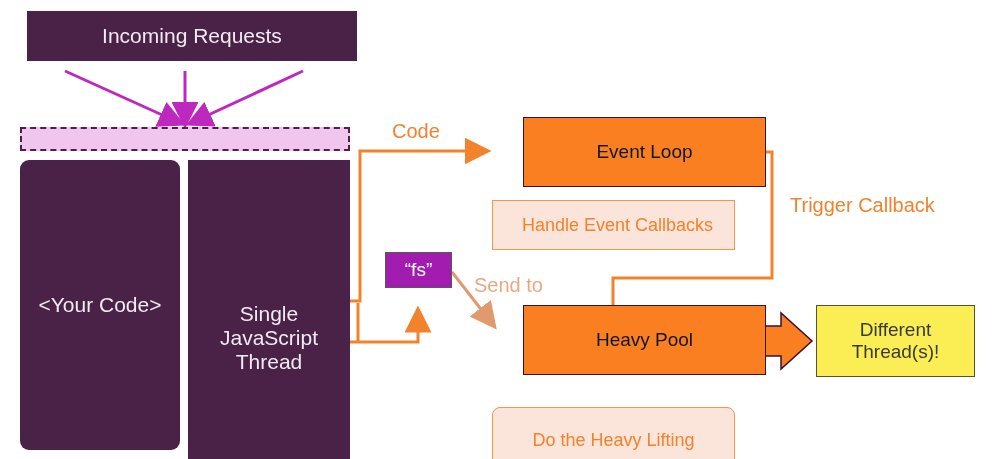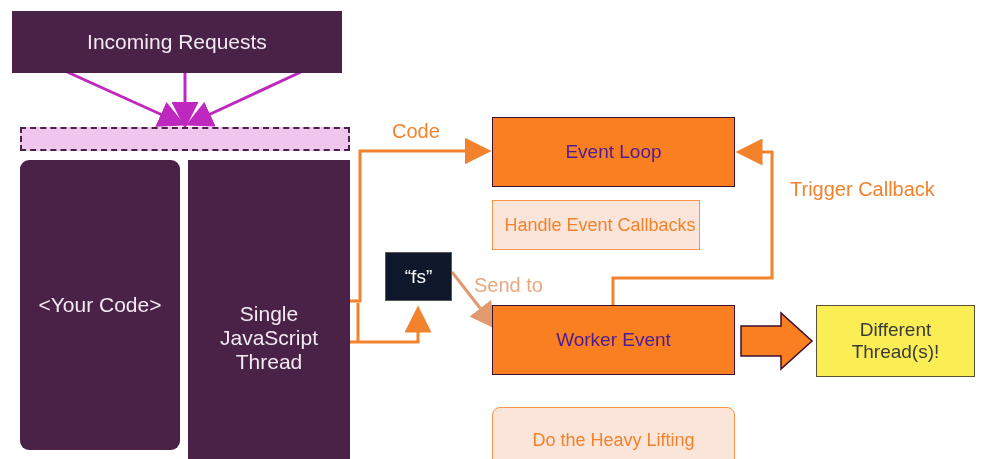--- a/index.html
+++ b/index.html
@@ -24,57 +24,58 @@
     text-align: center;
     line-height: 1.15;
   }
 
   
   .purple {
     background: #4A2247;
     color: #F2EAF2;
     font-size: 21px;
   }
-  #incoming-requests { left: 12px;  top: 11px;  width: 330px; height: 62px; font-size: 21px; }
+  #incoming-requests { left: 27px;  top: 11px;  width: 330px; height: 50px; font-size: 21px; }
   #your-code        { left: 20px;  top: 160px; width: 160px; height: 290px; border-radius: 9px; }
   #js-thread        { left: 188px; top: 160px; width: 162px; height: 356px; align-items: center; }
 
   
   #event-queue {
     left: 20px; top: 127px; width: 330px; height: 24px;
     background: #F0C6EF;
     border: 2px dashed #4A2247;
   }
 
   
   .orange-solid {
     background: #F97F20;
     border: 1.5px solid #3B1030;
-    color: #4c1d95;
+    color: #0f172a;
     font-size: 19px;
+    margin-left: 31px;
   }
   #event-loop  { left: 492px; top: 117px; width: 243px; height: 70px; }
   #worker-pool { left: 492px; top: 305px; width: 243px; height: 70px; }
 
   
   .orange-pale {
     background: #FBE5DA;
     border: 1.5px solid #F79council;
     border: 1.5px solid #F79council;
     color: #F2822C;
     font-size: 18px;
   }
   .orange-pale { border: 1.5px solid #F7954A; }
-  #handle-callbacks { left: 492px; top: 200px; width: 208px; height: 50px; padding-left: 8px; }
+  #handle-callbacks { left: 492px; top: 200px; width: 243px; height: 50px; padding-left: 8px; }
   #heavy-lifting    { left: 492px; top: 407px; width: 243px; height: 67px; border-radius: 8px; }
 
   
   #fs-box {
-    left: 385px; top: 252px; width: 67px; height: 49px;
-    background: #0f172a;
+    left: 385px; top: 252px; width: 67px; height: 36px;
+    background: #a21caf;
     border: 1.5px solid #595959;
     color: #ffffff;
     font-size: 19px;
   }
 
   
   #different-threads {
     left: 816px; top: 305px; width: 159px; height: 72px;
     background: #FAEE54;
     border: 1.5px solid #585135;
@@ -85,21 +86,21 @@
 
   
   .label {
     position: absolute;
     color: #F2822C;
     font-size: 20px;
     white-space: nowrap;
   }
   #label-start            { left: 392px; top: 120px; }
   #label-send-to          { left: 474px; top: 274px; color:#E8A882; }
-  #label-trigger-callback { left: 790px; top: 178px; }
+  #label-trigger-callback { left: 790px; top: 194px; }
 
   svg.overlay {
     position: absolute;
     left: 0; top: 0;
     width: 1000px; height: 459px;
     pointer-events: none;
   }
 </style>
 </head>
 <body>
@@ -164,21 +165,21 @@
       <div>Thread</div>
     </div>
   </div>
 
   <div class="box orange-solid" id="event-loop">Event Loop</div>
 
   <div class="box orange-pale" id="handle-callbacks">Handle Event Callbacks</div>
 
   <div class="box" id="fs-box">“fs”</div>
 
-  <div class="box orange-solid" id="worker-pool">Worker Event</div>
+  <div class="box orange-solid" id="worker-pool">Heavy Pool</div>
 
   <div class="box orange-pale" id="heavy-lifting">Do the Heavy Lifting</div>
 
   <div class="box" id="different-threads">
     <div>Different</div>
     <div>Thread(s)!</div>
   </div>
 
   <div class="label" id="label-start">Code</div>
 

